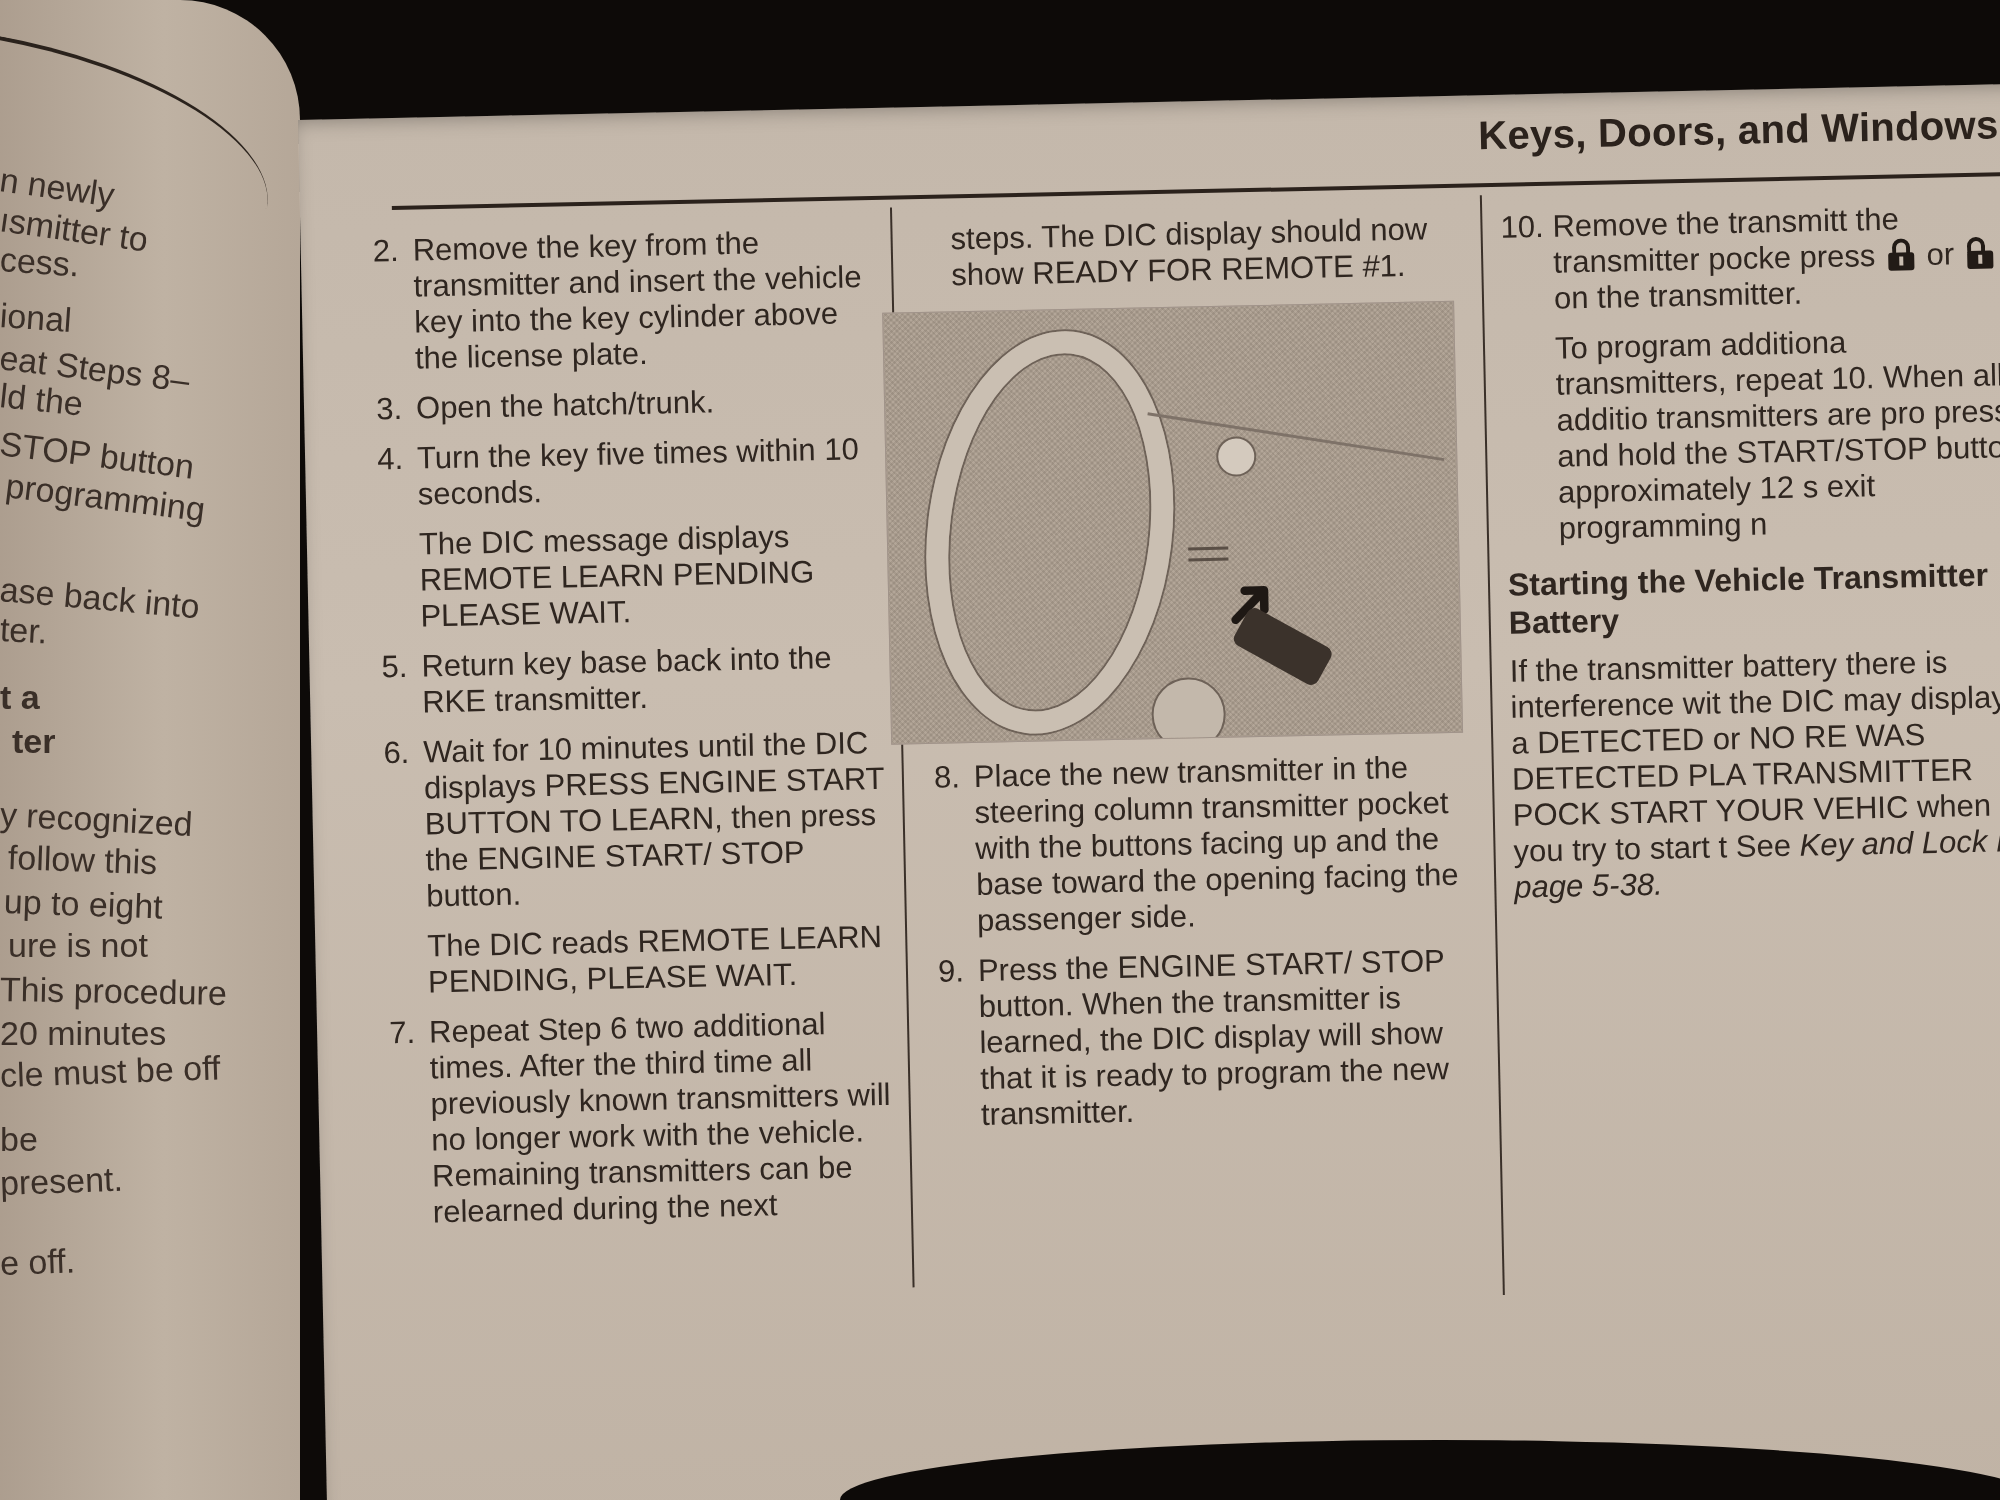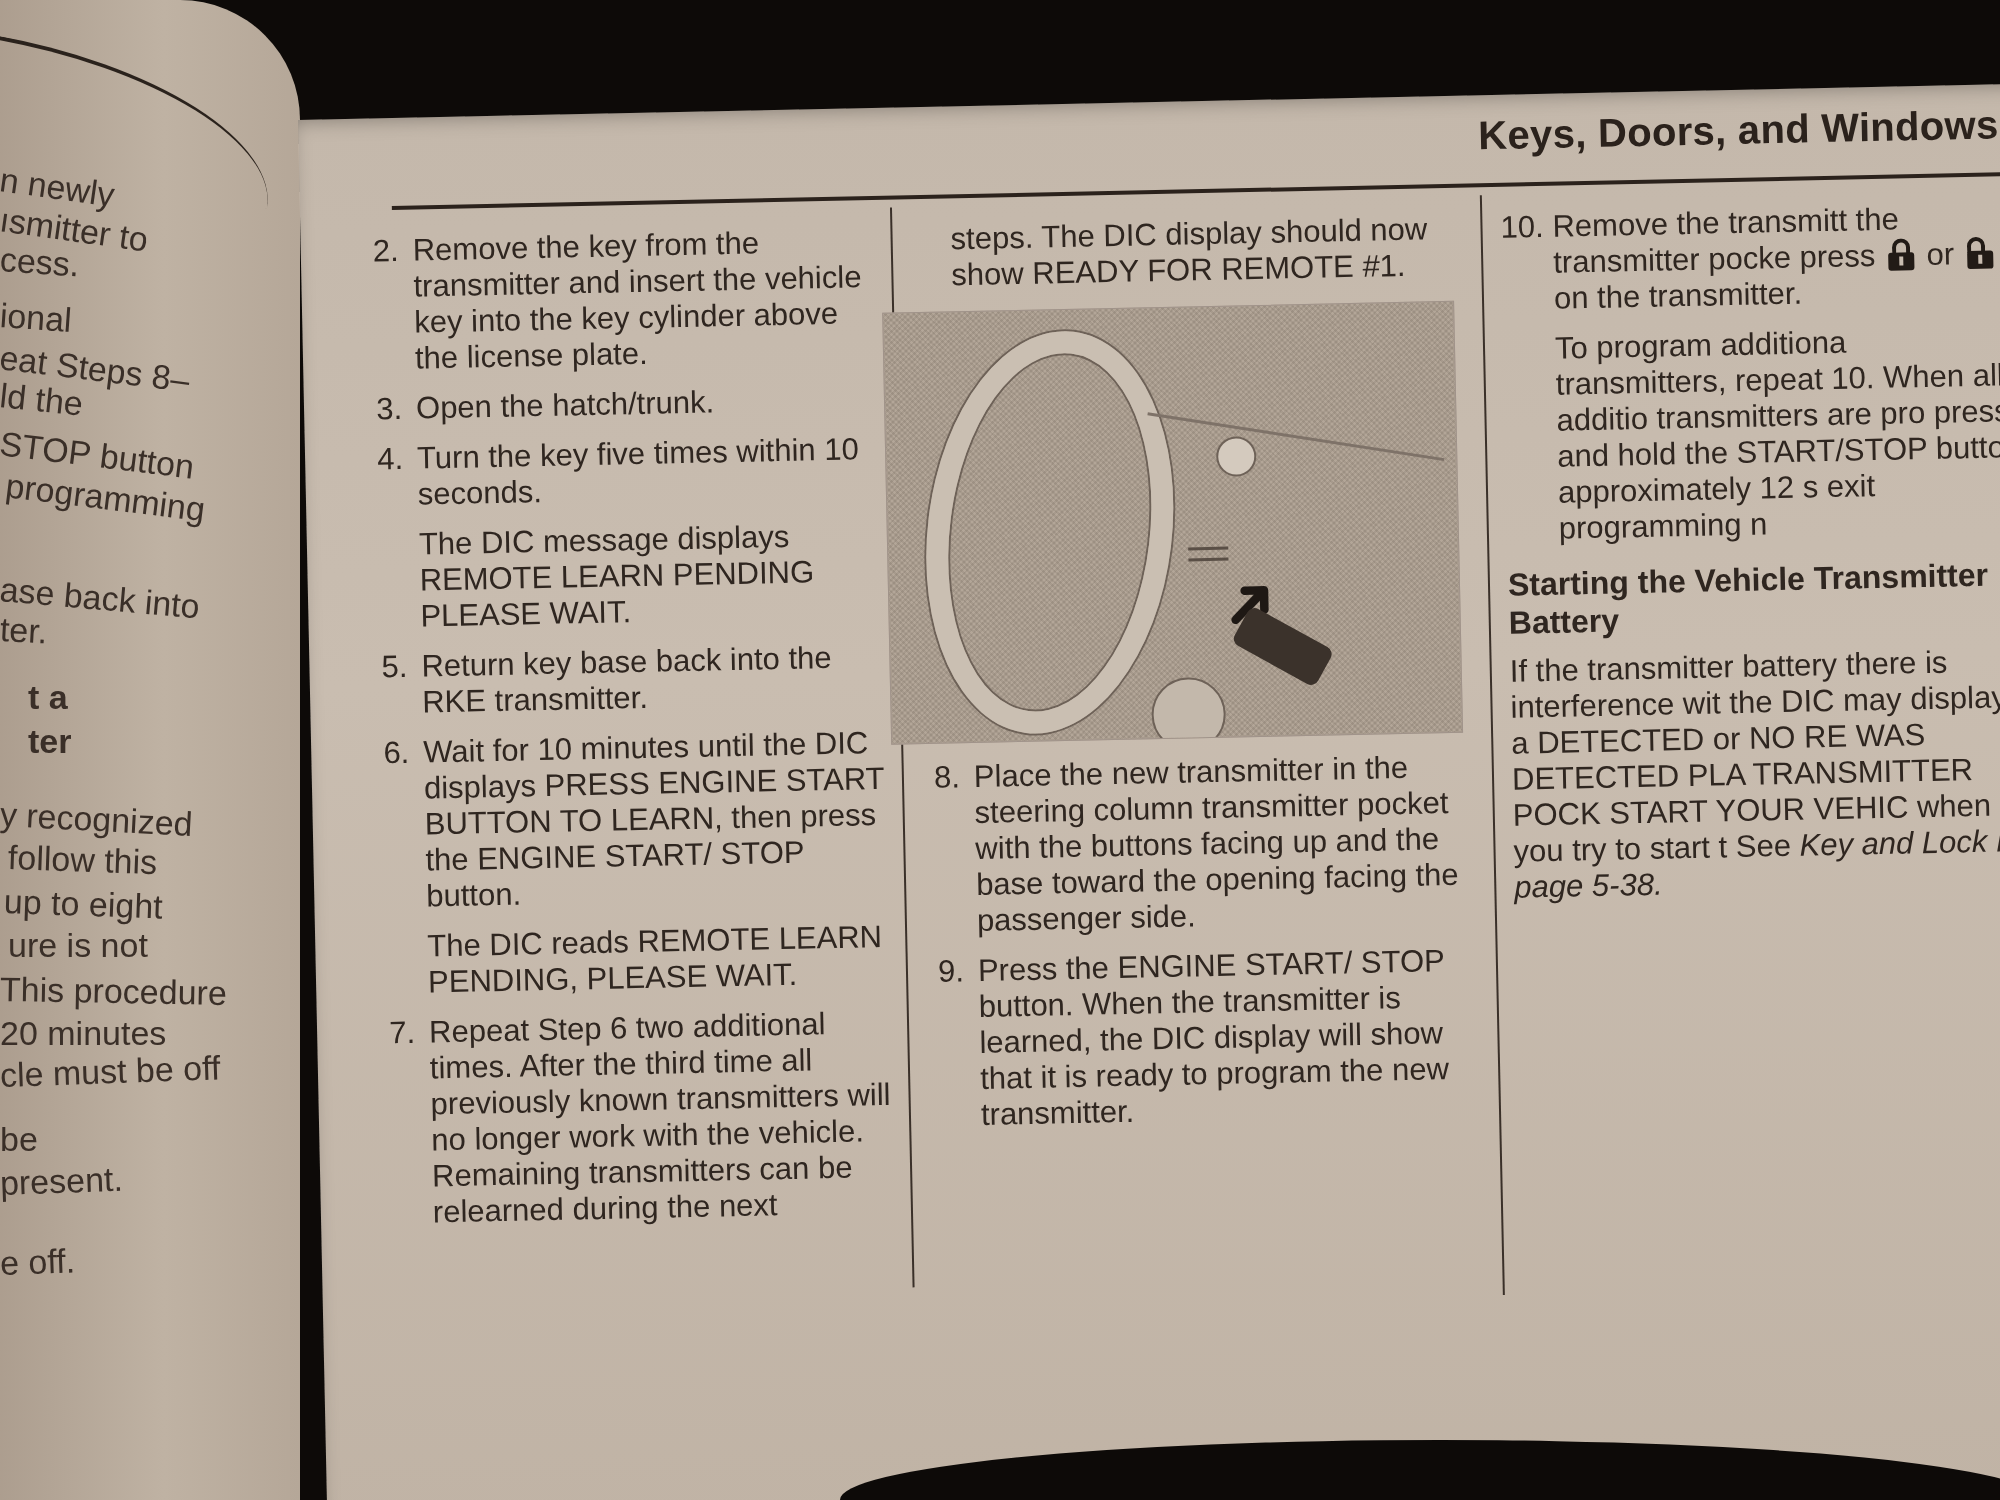--- a/index.html
+++ b/index.html
@@ -16,21 +16,21 @@
   }
   .left-page .rule {
     position: absolute; left: 20px; top: 60px; width: 300px; height: 120px;
     border-top: 4px solid #2a221c; border-radius: 0 100% 0 0;
     transform: rotate(10deg);
   }
   .left-frag {
     position: absolute; color: #3a2f28; font-size: 34px; white-space: nowrap;
     transform-origin: left center;
   }
-  .left-frag.bold { font-weight: bold; margin-left: 28px; }
+  .left-frag.bold { font-weight: bold; }
   
   .main-page {
     position: absolute; left: 298px; top: 120px; width: 1760px; height: 1420px;
     background: linear-gradient(180deg, #c4b8ab 0%, #c9bdb0 40%, #c0b3a5 100%);
     transform: rotate(-1.2deg); transform-origin: left top;
     box-shadow: -8px 0 20px rgba(0,0,0,0.35) inset;
   }
   .header-title {
     position: absolute; right: 60px; top: 18px;
     font-size: 40px; font-weight: bold; color: #2b221c; letter-spacing: 0.3px;
@@ -97,21 +97,21 @@
   <div class="left-frag" style="left:0;top:200px;transform:rotate(8deg)">ısmitter to</div>
   <div class="left-frag" style="left:0;top:240px;transform:rotate(4deg)">cess.</div>
   <div class="left-frag" style="left:0;top:296px;transform:rotate(4deg)">ional</div>
   <div class="left-frag" style="left:0;top:338px;transform:rotate(7deg)">eat Steps 8–</div>
   <div class="left-frag" style="left:0;top:376px;transform:rotate(6deg)">ld the</div>
   <div class="left-frag" style="left:0;top:424px;transform:rotate(7deg)">STOP button</div>
   <div class="left-frag" style="left:6px;top:466px;transform:rotate(7deg)">programming</div>
   <div class="left-frag" style="left:0;top:570px;transform:rotate(5deg)">ase back into</div>
   <div class="left-frag" style="left:0;top:610px;transform:rotate(3deg)">ter.</div>
   <div class="left-frag bold" style="left:0;top:678px">t a</div>
-  <div class="left-frag bold" style="left:0;top:722px">ter</div>
+  <div class="left-frag bold" style="left:12px;top:722px">ter</div>
   <div class="left-frag" style="left:0;top:795px;transform:rotate(3deg)">y recognized</div>
   <div class="left-frag" style="left:8px;top:838px;transform:rotate(2deg)">follow this</div>
   <div class="left-frag" style="left:4px;top:882px;transform:rotate(2deg)">up to eight</div>
   <div class="left-frag" style="left:8px;top:926px">ure is not</div>
   <div class="left-frag" style="left:0;top:970px;transform:rotate(1deg)">This procedure</div>
   <div class="left-frag" style="left:0;top:1014px">20 minutes</div>
   <div class="left-frag" style="left:0;top:1056px;transform:rotate(-2deg)">cle must be off</div>
   <div class="left-frag" style="left:0;top:1120px">be</div>
   <div class="left-frag" style="left:0;top:1164px;transform:rotate(-2deg)">present.</div>
   <div class="left-frag" style="left:0;top:1244px;transform:rotate(-2deg)">e off.</div>

